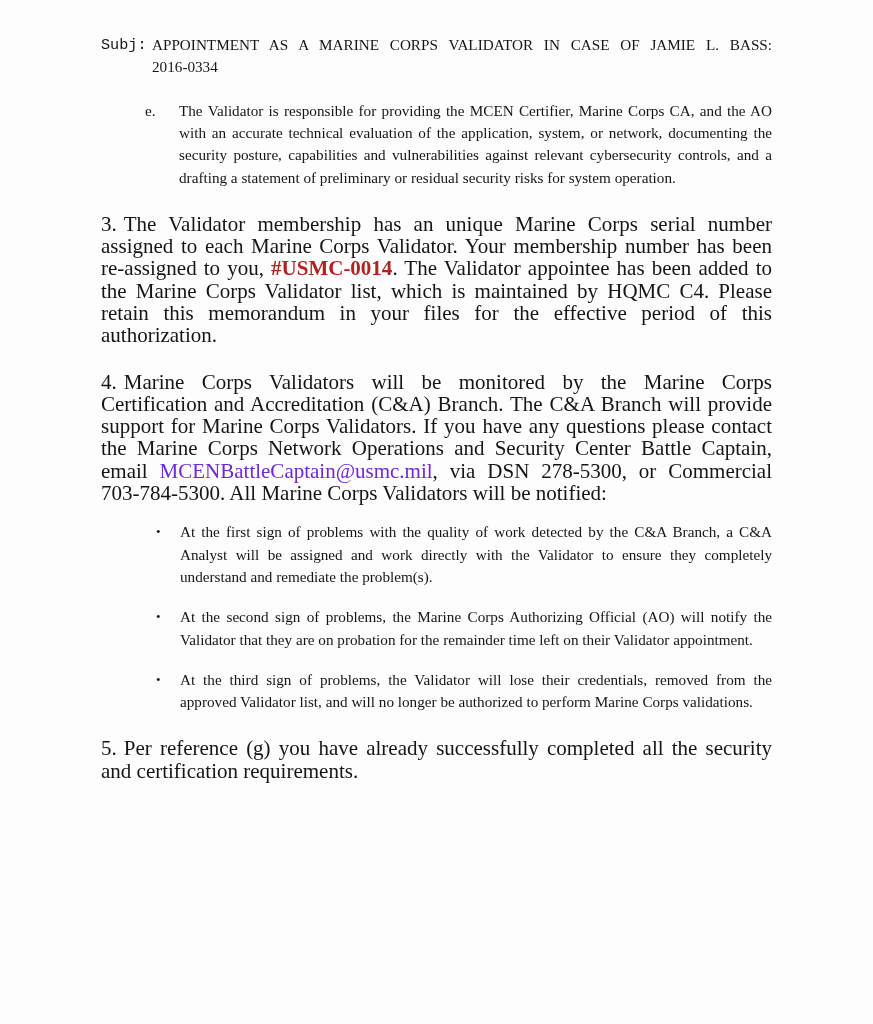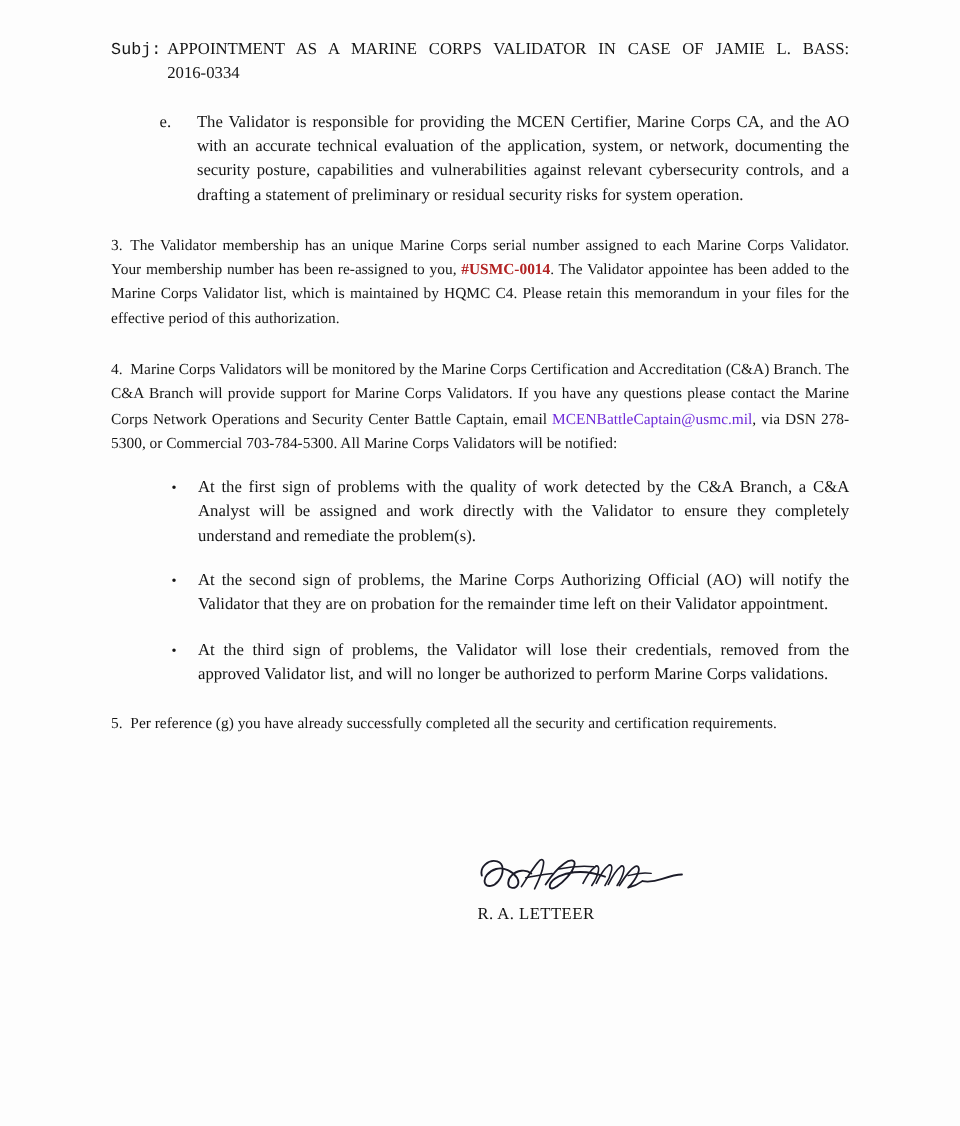--- a/index.html
+++ b/index.html
@@ -80,21 +80,21 @@
   }
   .sub-para-body {
     flex: 1;
     text-align: justify;
     text-align-last: left;
   }
 
   
   .para {
     margin-top: 24px;
-    font-size: 14px;
+    font-size: 21px;
     line-height: 22.3px;
     text-align: justify;
     text-align-last: left;
   }
   .para .num {
     margin-right: 7px;
   }
   .para.bold {
     font-weight: bold;
   }
@@ -209,34 +209,14 @@
 
     </div>
 
     <div class="para">
       <span class="num">5.</span><span>Per reference (g) you have already successfully completed all the security and certification requirements.</span>
     </div>
 
 
   </div>
 
-  <div class="sig-block">
-    <div class="sig-mark">
-      <svg width="190" height="44" viewBox="0 0 190 44" xmlns="http://www.w3.org/2000/svg">
-        <g fill="none" stroke="#1b1b28" stroke-linecap="round" stroke-linejoin="round">
-          <path d="M4 20 C2 12, 10 5, 18 7 C25 9, 24 19, 19 25 C15 30, 9 31, 7 27 C5 22, 10 16, 17 14 C24 12, 32 16, 36 22 C39 27, 36 32, 31 31 C27 30, 27 24, 31 20 C36 15, 44 14, 49 18" stroke-width="1.7"></path>
-          <path d="M40 30 C44 24, 50 14, 55 8 C58 4, 61 5, 60 10 C59 17, 55 26, 52 32" stroke-width="1.5"></path>
-          <path d="M44 22 C52 20, 60 19, 68 18" stroke-width="1.4"></path>
-          <path d="M62 28 C66 22, 72 14, 79 9 C84 5, 90 5, 88 11 C86 18, 78 26, 72 30 C68 33, 65 32, 66 28 C68 22, 78 18, 88 17 C98 16, 108 18, 116 21" stroke-width="1.7"></path>
-          <path d="M74 14 C84 12, 96 11, 106 12" stroke-width="1.3"></path>
-          <path d="M96 27 C99 21, 103 15, 107 12 C109 10, 111 12, 110 16 C109 21, 106 26, 104 29" stroke-width="1.5"></path>
-          <path d="M108 27 C111 21, 115 14, 119 11 C121 9, 123 11, 122 15 C121 20, 118 26, 116 29" stroke-width="1.5"></path>
-          <path d="M119 28 C122 22, 126 15, 130 12 C132 10, 134 12, 133 16 C132 21, 129 26, 127 29" stroke-width="1.5"></path>
-          <path d="M129 29 C133 23, 138 15, 143 12 C146 10, 148 13, 146 18 C144 23, 140 28, 137 31 C141 30, 146 28, 150 25" stroke-width="1.6"></path>
-          <path d="M137 20 C144 18, 152 17, 158 18" stroke-width="1.3"></path>
-          <path d="M150 25 C156 26, 162 25, 168 23 C174 21, 180 19, 186 19" stroke-width="1.6"></path>
-        </g>
-      </svg>
-    </div>
-    <div class="sig-name">R. A. LETTEER</div>
-  </div>
 
 </div>
 
 </body></html>

